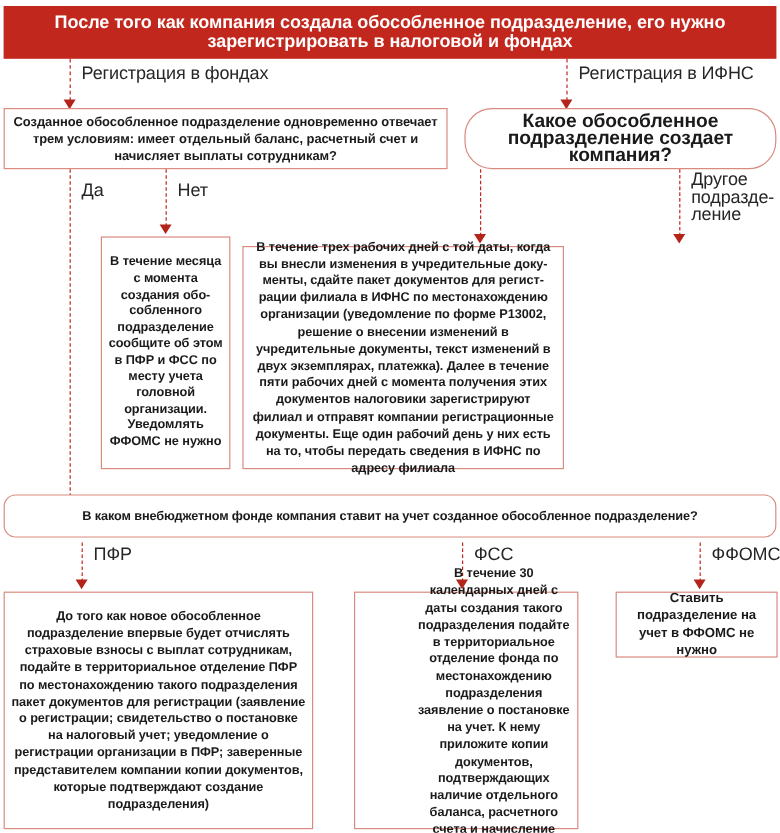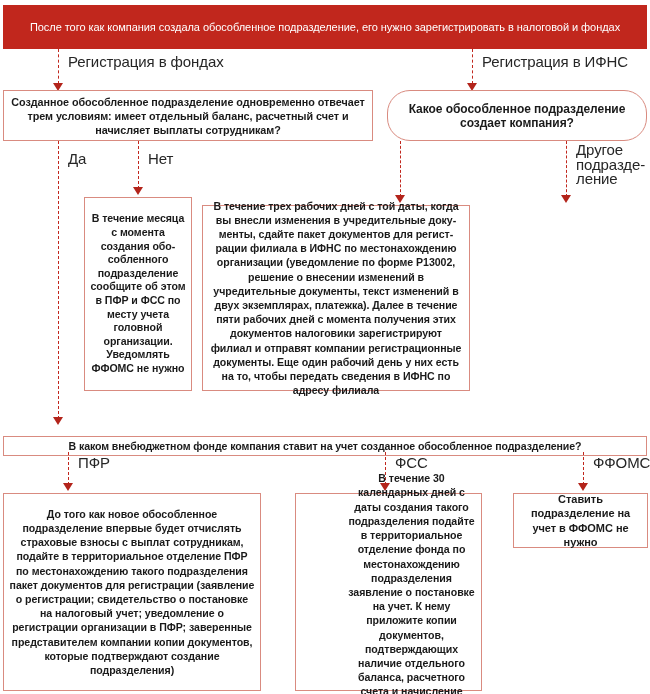--- a/index.html
+++ b/index.html
@@ -18,22 +18,22 @@
     width: 650px;
     height: 694px;
     overflow: hidden;
   }
 
   
   .banner {
     position: absolute;
     background: #c1271d;
     color: #ffffff;
-    font-weight: normal;
-    font-size: 11px;
+    font-weight: bold;
+    font-size: 15px;
     line-height: 16px;
     text-align: center;
     display: flex;
     align-items: center;
     justify-content: center;
     padding: 0 18px;
     box-sizing: border-box;
     letter-spacing: -0.05px;
   }
 
@@ -111,21 +111,21 @@
   <div class="blabel" style="left:68px; top:55px;">Регистрация в фондах</div>
 
   <div class="conn" style="left:472px; top:49px; height:35px;"></div>
   <div class="arrow" style="left:467px; top:83px;"></div>
   <div class="blabel" style="left:482px; top:55px;">Регистрация в ИФНС</div>
 
   <div class="box" style="left:3px; top:90px; width:370px; height:51px; font-size:10.8px; line-height:14px;">
     <span class="txt">Созданное обособленное подразделение одновременно отвечает трем условиям: имеет отдельный баланс, расчетный счет и начисляет выплаты сотрудникам?</span>
   </div>
 
-  <div class="box" style="left:387px; top:90px; width:260px; height:51px; font-size:12px; line-height:14px;border-radius:23px;">
+  <div class="box" style="left:387px; top:90px; width:260px; height:51px; font-size:16px; line-height:14px;border-radius:23px;">
     <span class="txt">Какое обособленное подразделение создает компания?</span>
   </div>
 
   <div class="conn" style="left:58px; top:141px; height:278px;"></div>
   <div class="arrow" style="left:53px; top:417px;"></div>
   <div class="blabel" style="left:68px; top:152px;">Да</div>
 
   <div class="conn" style="left:138px; top:141px; height:48px;"></div>
   <div class="arrow" style="left:133px; top:187px;"></div>
   <div class="blabel" style="left:148px; top:152px;">Нет</div>
@@ -141,21 +141,21 @@
 
   <div class="box" style="left:84px; top:197px; width:108px; height:194px; font-size:10.6px; line-height:13.6px;">
     <span class="txt">В течение месяца с момента создания обо­собленного подразделение сообщите об этом в ПФР и ФСС по месту учета головной организации. Уведомлять ФФОМС не нужно</span>
   </div>
 
   <div class="box" style="left:202px; top:205px; width:268px; height:186px; font-size:10.6px; line-height:14.2px;">
     <span class="txt">В течение трех рабочих дней с той даты, когда вы внесли изменения в учредительные доку­менты, сдайте пакет документов для регист­рации филиала в ИФНС по местонахождению организации (уведомление по форме Р13002, решение о внесении изменений в учредительные документы, текст изменений в двух экземплярах, платежка). Далее в течение пяти рабочих дней с момента получения этих документов налоговики зарегистрируют филиал и отправят компании регистрационные документы. Еще один рабочий день у них есть на то, чтобы передать сведения в ИФНС по адресу филиала</span>
   </div>
 
 
-  <div class="band" style="left:3px; top:436px; width:644px; height:20px; padding:0 14px;">В каком внебюджетном фонде компания ставит на учет созданное обособленное подразделение?</div>
+  <div class="band" style="left:3px; top:412px; width:644px; height:36px; padding:0 14px;border-radius:10px;">В каком внебюджетном фонде компания ставит на учет созданное обособленное подразделение?</div>
 
   <div class="conn" style="left:68px; top:452px; height:33px;"></div>
   <div class="arrow" style="left:63px; top:483px;"></div>
   <div class="blabel" style="left:78px; top:456px;">ПФР</div>
 
   <div class="conn" style="left:385px; top:452px; height:33px;"></div>
   <div class="arrow" style="left:380px; top:483px;"></div>
   <div class="blabel" style="left:395px; top:456px;">ФСС</div>
 
   <div class="conn" style="left:583px; top:452px; height:33px;"></div>

